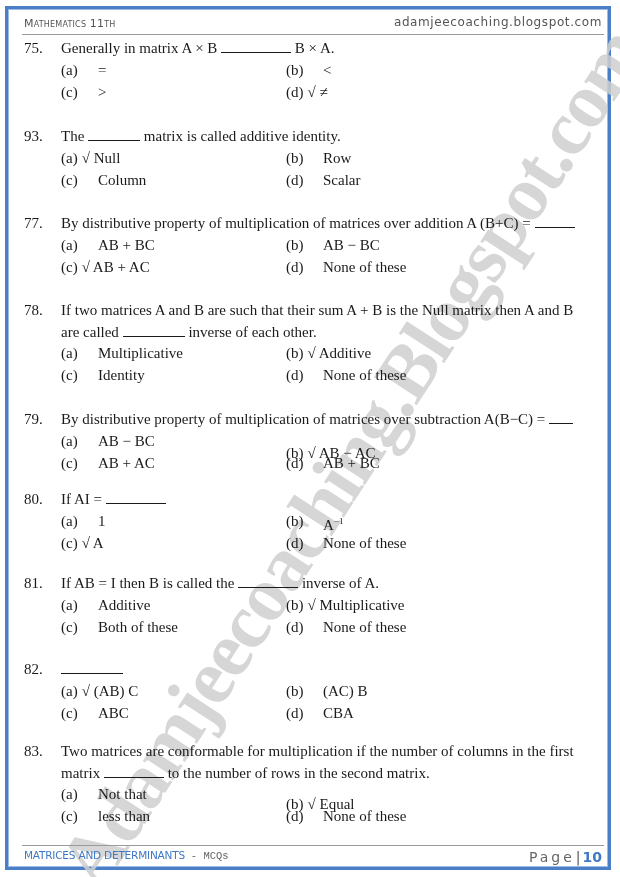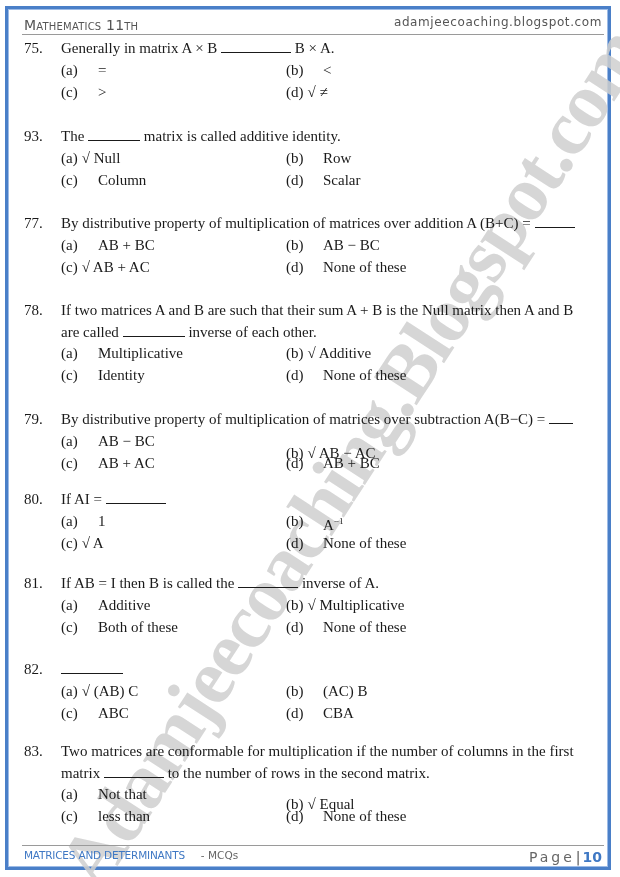--- a/index.html
+++ b/index.html
@@ -7,30 +7,30 @@
   .frame {
     position: absolute; left: 5px; top: 6px; width: 606px; height: 864px;
     border: 3px solid #4a7fc8; box-shadow: inset 0 0 0 1px #9dbbe6;
     box-sizing: border-box;
   }
   .header {
     position: absolute; left: 22px; top: 14px; width: 582px; height: 20px;
     border-bottom: 1.5px solid #9a9a9a;
     font-family: "DejaVu Sans", sans-serif; color: #555;
   }
-  .header .left { position: absolute; left: 2px; top: 3px; font-size: 14px; letter-spacing: 0.2px; font-variant: small-caps; }
+  .header .left { position: absolute; left: 2px; top: 3px; font-size: 11px; letter-spacing: 0.2px; font-variant: small-caps; }
   .header .right { position: absolute; right: 2px; top: 1px; font-size: 12px; letter-spacing: 0.6px; }
   .footer {
     position: absolute; left: 22px; top: 845px; width: 582px; height: 20px;
     border-top: 1.5px solid #9a9a9a;
     font-family: "DejaVu Sans", sans-serif;
   }
   .footer .left { position: absolute; left: 2px; top: 3px; font-size: 10.5px; }
   .footer .subject { color: #3f78c4; font-weight: normal; letter-spacing: -0.2px; text-align: right; }
-  .footer .section { color: #666; margin-left: 16px; }
+  .footer .section { color: #666; margin-left: 6px; font-family: Liberation Mono, monospace; }
   .footer .right { position: absolute; right: 2px; top: 3px; font-size: 14px; color: #666; }
   .footer .page-label { letter-spacing: 3px; }
   .footer .sep { margin: 0 2px 0 1px; color: #555; }
   .footer .page-num { color: #3f78c4; font-weight: bold; }
 
   .watermark {
     position: absolute; left: 20px; top: 420px; width: 720px;
     transform: rotate(-57deg); transform-origin: 0 0;
     font-family: "Liberation Serif", serif; font-weight: bold; font-size: 78px;
     color: #cfcfcf; white-space: nowrap; letter-spacing: -2px;

